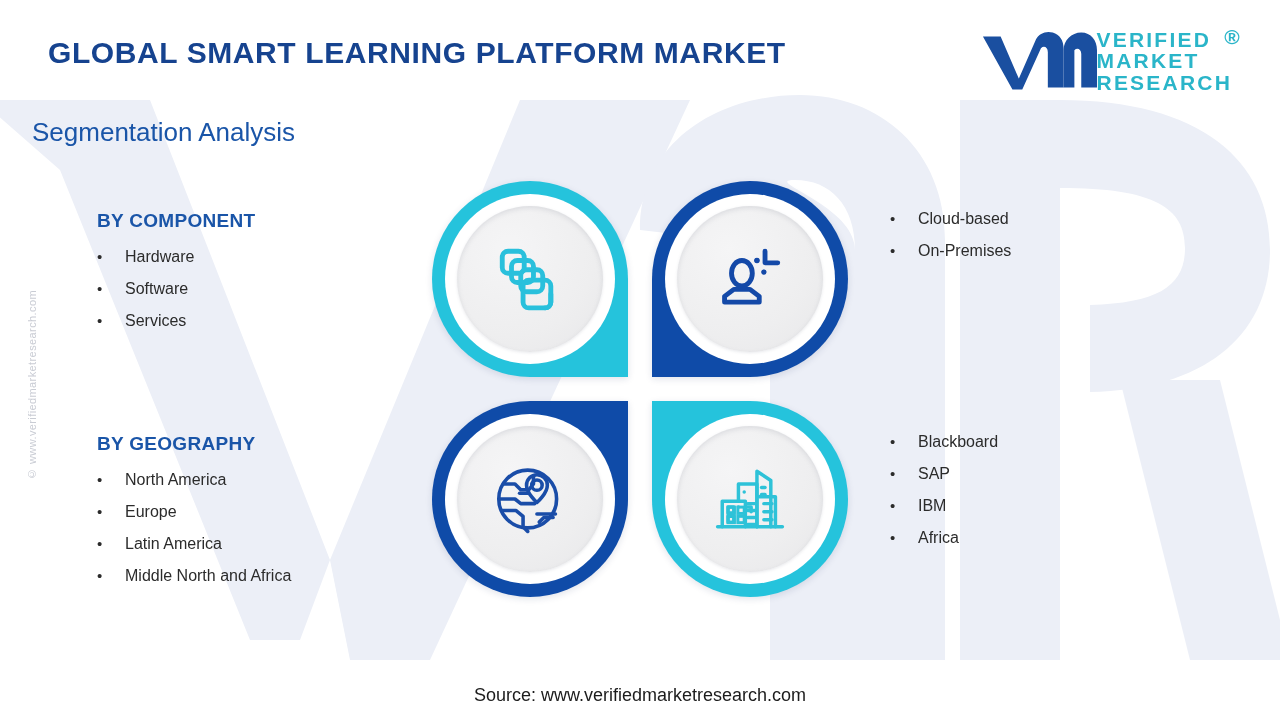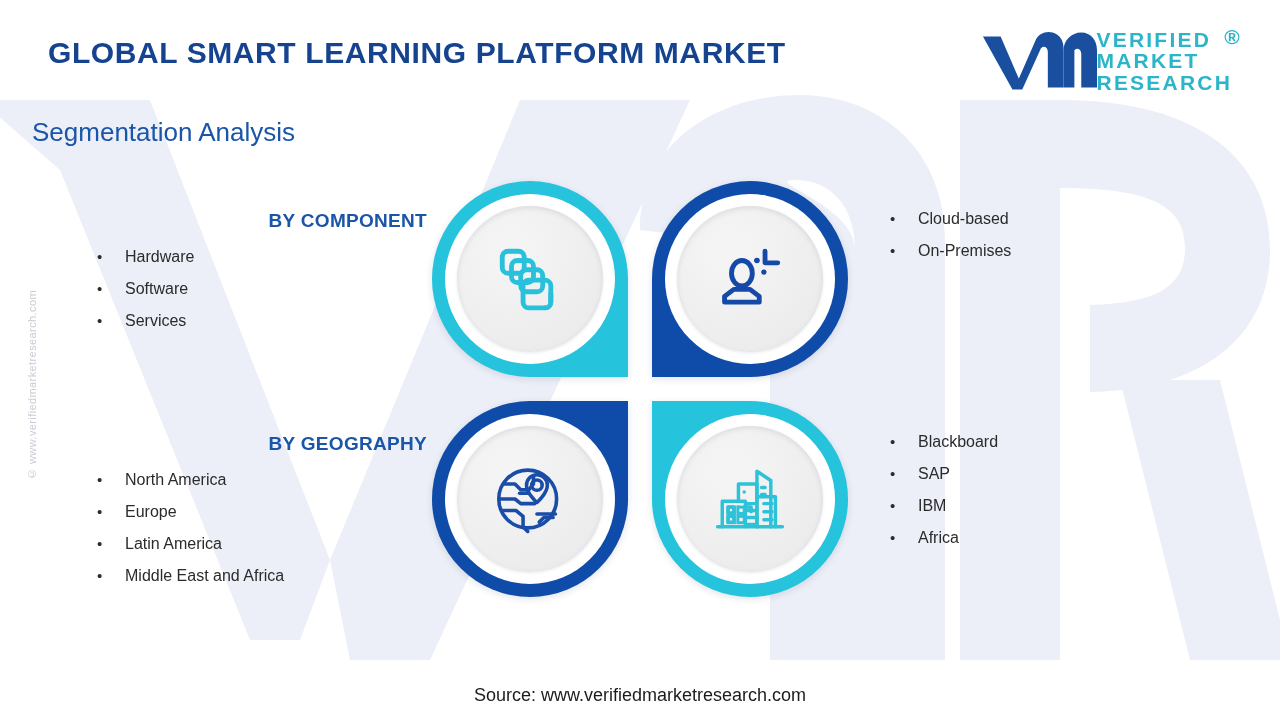--- a/index.html
+++ b/index.html
@@ -93,21 +93,20 @@
   .seg-row1  { top:210px; }
   .seg-row2  { top:433px; }
 
   .seg-heading {
     font-size:19px;
     font-weight:700;
     color:#1a55a8;
     letter-spacing:.3px;
     margin-bottom:16px;
     white-space:nowrap;
-    text-align:right;
   }
   .seg-list { list-style:none; }
   .seg-list li {
     display:flex;
     align-items:baseline;
     font-size:16px;
     color:#2b2b2b;
     margin-bottom:14px;
     white-space:nowrap;
   }
@@ -251,21 +250,21 @@
     <li>
       <span class="seg-bullet">•</span>
       <span>Europe</span>
     </li>
     <li>
       <span class="seg-bullet">•</span>
       <span>Latin America</span>
     </li>
     <li>
       <span class="seg-bullet">•</span>
-      <span>Middle East and Africa</span>
+      <span>Middle North and Africa</span>
     </li>
   </ul>
 </div>
 
 <div class="seg seg-right seg-row2">
   <ul class="seg-list">
     <li>
       <span class="seg-bullet">•</span>
       <span>Blackboard</span>
     </li>

